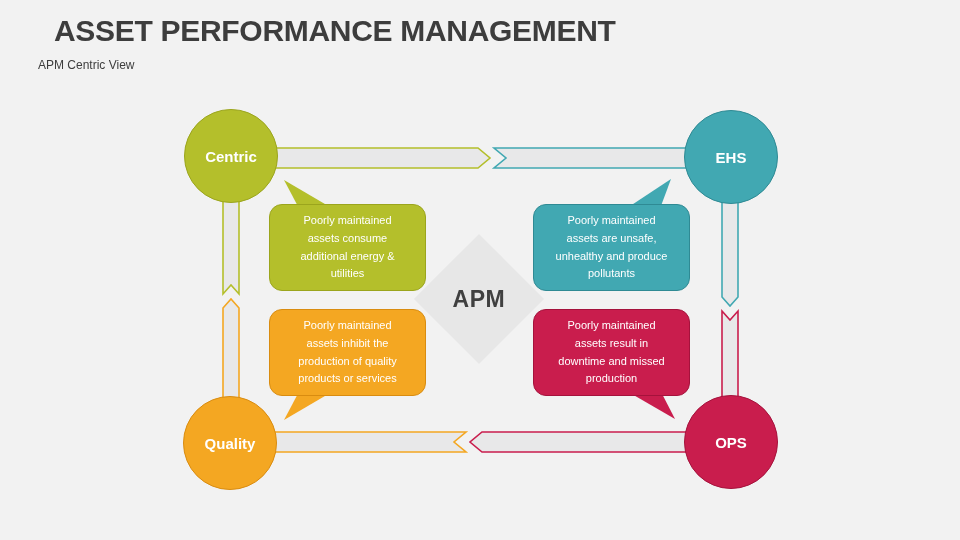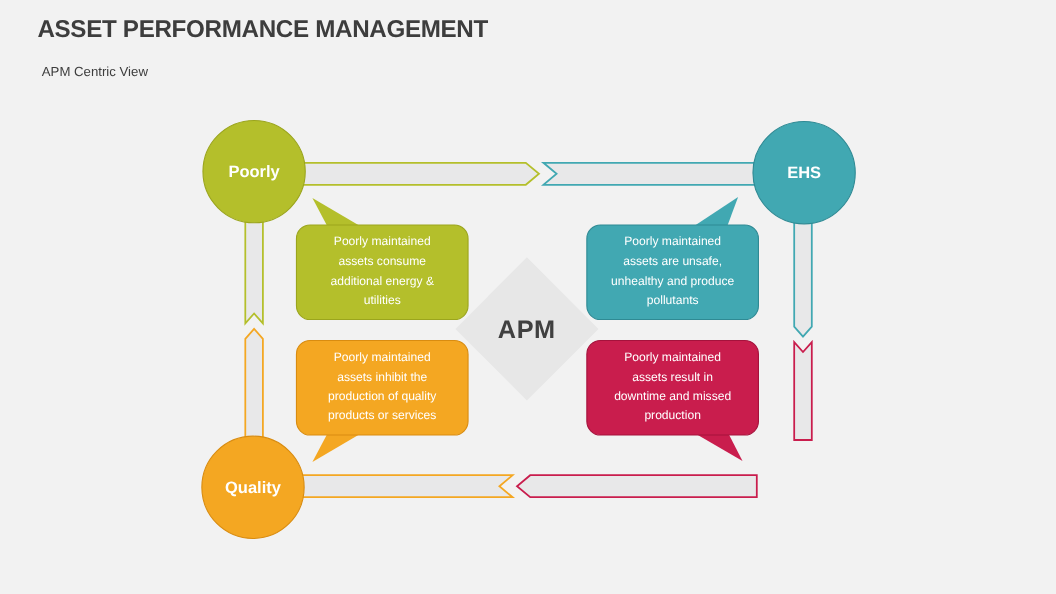--- a/index.html
+++ b/index.html
@@ -9,23 +9,23 @@
   }
   .stage {
     position: relative;
     width: 960px;
     height: 540px;
     background: var(--background, #f2f2f2);
     overflow: hidden;
   }
   .slide-title {
     position: absolute;
-    left: 34px;
+    left: 54px;
     top: 14px;
-    font-size: 22px;
+    font-size: 30px;
     font-weight: 700;
     letter-spacing: -0.3px;
     color: var(--titleText, #3d3d3d);
   }
   .slide-subtitle {
     position: absolute;
     left: 38px;
     top: 58px;
     font-size: 12px;
     font-weight: 400;
@@ -124,27 +124,30 @@
     <polygon class="tail fill-ehs" points="671,179 618,214 658,214"></polygon>
     <polygon class="tail fill-quality" points="284,420 302,386 342,386"></polygon>
     <polygon class="tail fill-ops" points="675,419 618,386 658,386"></polygon>
   </svg>
 
   <div class="diamond">
     <span class="diamond-label">APM</span>
   </div>
 
   <div class="node node-energy">
-    <span>Poorly</span>
+    <span>Centric</span>
   </div>
   <div class="node node-quality">
     <span>Quality</span>
   </div>
   <div class="node node-ehs">
     <span>EHS</span>
+  </div>
+  <div class="node node-ops">
+    <span>OPS</span>
   </div>
 
   <div class="callout callout-energy">
     <span class="callout-text">Poorly maintained
 assets consume
 additional energy &amp;
 utilities</span>
   </div>
   <div class="callout callout-ehs">
     <span class="callout-text">Poorly maintained

